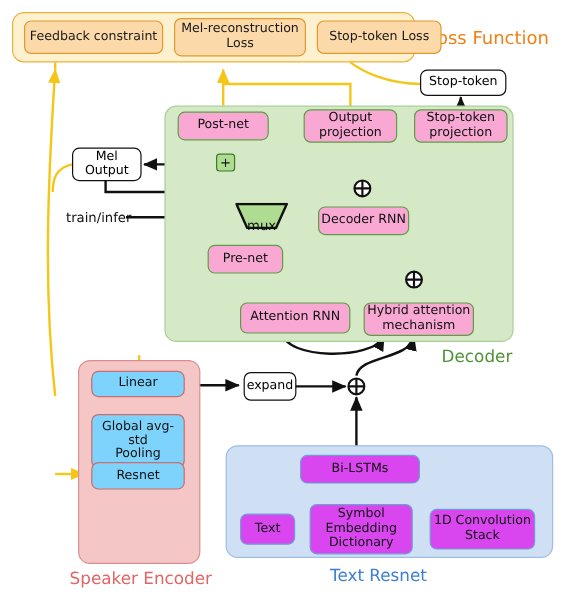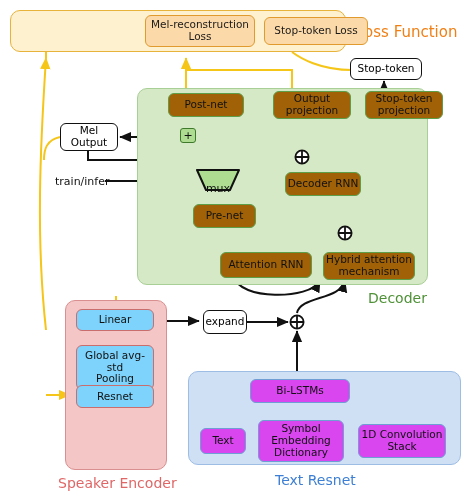--- a/index.html
+++ b/index.html
@@ -11,21 +11,21 @@
         justify-content:center;text-align:center;line-height:1.12;
         border-radius:6px;border:1.4px solid #333;}
   
   .grp{position:absolute;box-sizing:border-box;border-radius:10px;}
   .grp-loss{background:#fdf1cf;border:1.6px solid #e8b33a;}
   .grp-dec{background:#d6e9c6;border:1.4px solid #a8cf96;}
   .grp-spk{background:#f5c6c6;border:1.6px solid #d98f8f;}
   .grp-txt{background:#cfe0f5;border:1.6px solid #9dbde4;}
   
   .n-loss{background:#fcd9a8;border-color:#e09a2e;color:#1a1a1a;border-width:1.6px;}
-  .n-green{background:#a16207;border-color:#5f9e48;color:#111;border-width:1.4px;margin-left:20px;}
+  .n-green{background:#f9a8d4;border-color:#5f9e48;color:#111;border-width:1.4px;}
   .n-white{background:#ffffff;border-color:#111;border-width:1.8px;}
   .n-red{background:#7dd3fc;border-color:#c96d6d;color:#111;border-width:1.5px;}
   .n-blue{background:#d946ef;border-color:#6f9ed4;color:#111;border-width:1.5px;}
   .lbl{position:absolute;font-weight:500;white-space:nowrap;}
   .lbl-loss{color:#f07f14;font-size:15px;}
   .lbl-dec{color:#4e9136;font-size:14px;}
   .lbl-spk{color:#e06666;font-size:14px;}
   .lbl-txt{color:#3d7fd4;font-size:14px;}
   .plain{position:absolute;color:#111;font-size:11px;white-space:nowrap;}
   .plus-box{position:absolute;box-sizing:border-box;background:#aedd92;
@@ -133,20 +133,21 @@
   <div class="grp grp-loss" style="left:10px;top:10px;width:336px;height:42px;"></div>
   <div class="grp grp-dec" style="left:137px;top:88px;width:291px;height:197px;"></div>
   <div class="grp grp-spk" style="left:65px;top:300px;width:102px;height:170px;"></div>
   <div class="grp grp-txt" style="left:188px;top:371px;width:273px;height:94px;"></div>
 
   <div class="lbl lbl-loss" style="left:356px;top:23px;">Loss Function</div>
   <div class="lbl lbl-dec" style="left:368px;top:290px;">Decoder</div>
   <div class="lbl lbl-spk" style="left:58px;top:475px;">Speaker Encoder</div>
   <div class="lbl lbl-txt" style="left:275px;top:472px;">Text Resnet</div>
 
+  <div class="node n-loss" style="left:20px;top:17px;width:116px;height:28px;font-size:10.5px;">Feedback constraint</div>
   <div class="node n-loss" style="left:145px;top:15px;width:110px;height:32px;font-size:10.5px;white-space:pre-line;">Mel-reconstruction
 Loss</div>
   <div class="node n-loss" style="left:264px;top:17px;width:104px;height:28px;font-size:10.5px;">Stop-token Loss</div>
 
   <div class="node n-white" style="left:350px;top:58px;width:72px;height:22px;font-size:10.5px;">Stop-token</div>
   <div class="node n-white" style="left:60px;top:123px;width:58px;height:28px;font-size:10.5px;white-space:pre-line;">Mel
 Output</div>
   <div class="node n-white" style="left:203px;top:310px;width:44px;height:24px;font-size:10.5px;">expand</div>
   <div class="plain" style="left:55px;top:175px;">train/infer</div>
 

